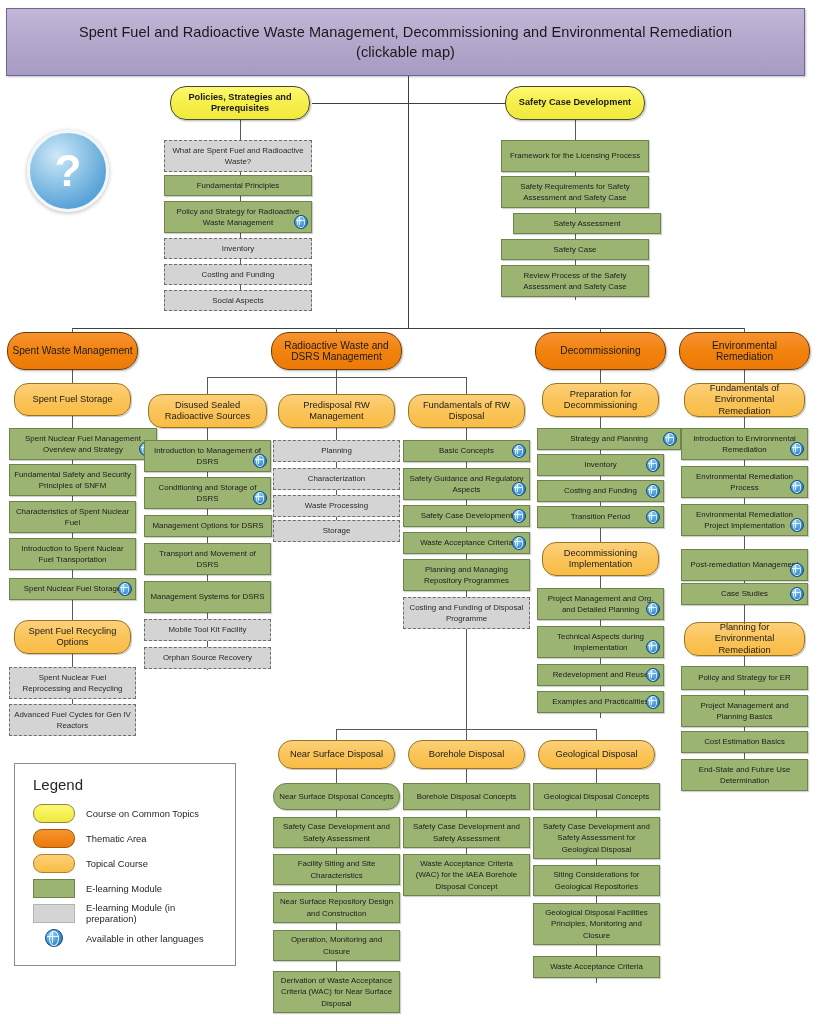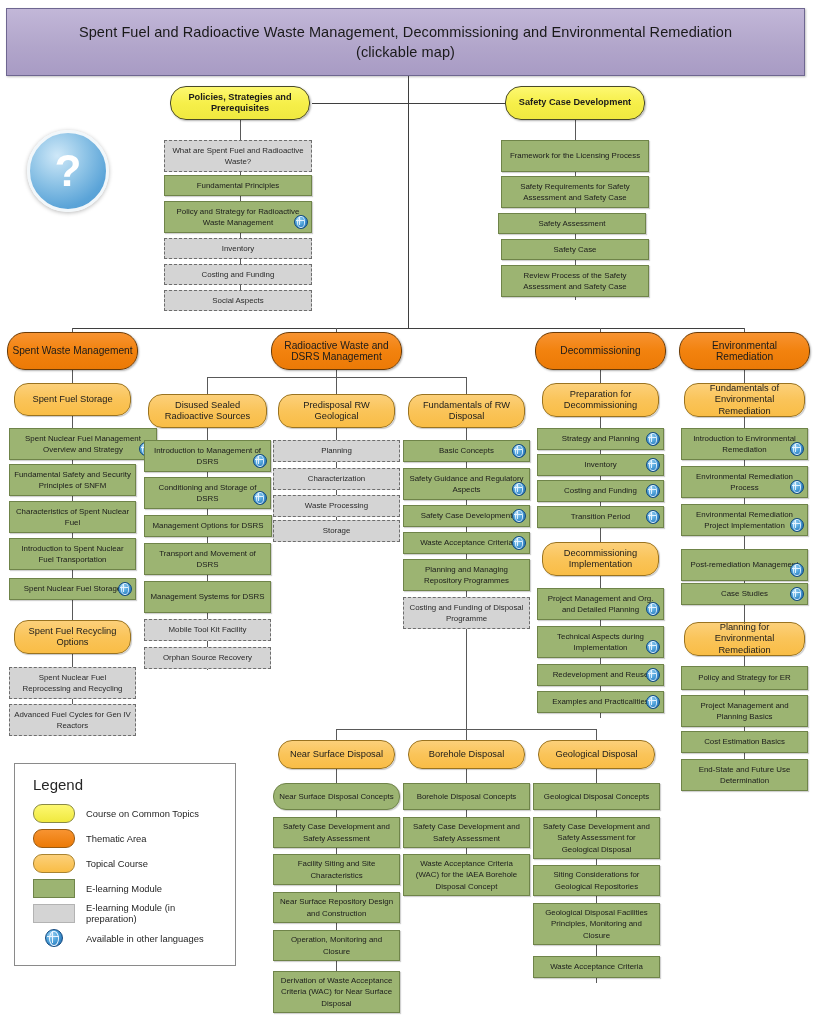--- a/index.html
+++ b/index.html
@@ -275,21 +275,21 @@
 
   <div class="node n-common" style="left:505px;top:86px;width:140px;height:34px;">
     <span class="lbl">Safety Case Development</span>
   </div>
   <div class="node n-module" style="left:501px;top:140px;width:148px;height:32px;">
     <span class="lbl">Framework for the Licensing Process</span>
   </div>
   <div class="node n-module" style="left:501px;top:176px;width:148px;height:32px;">
     <span class="lbl">Safety Requirements for Safety Assessment and Safety Case</span>
   </div>
-  <div class="node n-module" style="left:498px;top:213px;width:148px;height:21px;align-items:center;">
+  <div class="node n-module" style="left:513px;top:213px;width:148px;height:21px;align-items:center;">
     <span class="lbl">Safety Assessment</span>
   </div>
   <div class="node n-module" style="left:501px;top:239px;width:148px;height:21px;">
     <span class="lbl">Safety Case</span>
   </div>
   <div class="node n-module" style="left:501px;top:265px;width:148px;height:32px;">
     <span class="lbl">Review Process of the Safety Assessment and Safety Case</span>
   </div>
 
   <div class="node n-thematic" style="left:7px;top:332px;width:131px;height:38px;">
@@ -364,21 +364,21 @@
     <span class="lbl">Management Systems for DSRS</span>
   </div>
   <div class="node n-prep" style="left:144px;top:619px;width:127px;height:22px;">
     <span class="lbl">Mobile Tool Kit Facility</span>
   </div>
   <div class="node n-prep" style="left:144px;top:647px;width:127px;height:22px;">
     <span class="lbl">Orphan Source Recovery</span>
   </div>
 
   <div class="node n-topical" style="left:278px;top:394px;width:117px;height:34px;">
-    <span class="lbl">Predisposal RW Geological</span>
+    <span class="lbl">Predisposal RW Management</span>
   </div>
   <div class="node n-prep" style="left:273px;top:440px;width:127px;height:22px;">
     <span class="lbl">Planning</span>
   </div>
   <div class="node n-prep" style="left:273px;top:468px;width:127px;height:22px;">
     <span class="lbl">Characterization</span>
   </div>
   <div class="node n-prep" style="left:273px;top:495px;width:127px;height:22px;">
     <span class="lbl">Waste Processing</span>
   </div>
@@ -470,21 +470,21 @@
   <div class="node n-module" style="left:533px;top:903px;width:127px;height:42px;">
     <span class="lbl">Geological Disposal Facilities Principles, Monitoring and Closure</span>
   </div>
   <div class="node n-module" style="left:533px;top:956px;width:127px;height:22px;">
     <span class="lbl">Waste Acceptance Criteria</span>
   </div>
 
   <div class="node n-topical" style="left:542px;top:383px;width:117px;height:34px;">
     <span class="lbl">Preparation for Decommissioning</span>
   </div>
-  <div class="node n-module" style="left:537px;top:428px;width:127px;height:22px;justify-content:center;">
+  <div class="node n-module" style="left:537px;top:428px;width:144px;height:22px;justify-content:center;">
     <span class="lbl">Strategy and Planning</span>
     <span class="globe">
         <span class="ring"></span>
       </span>
   </div>
   <div class="node n-module" style="left:537px;top:454px;width:127px;height:22px;">
     <span class="lbl">Inventory</span>
     <span class="globe">
         <span class="ring"></span>
       </span>

